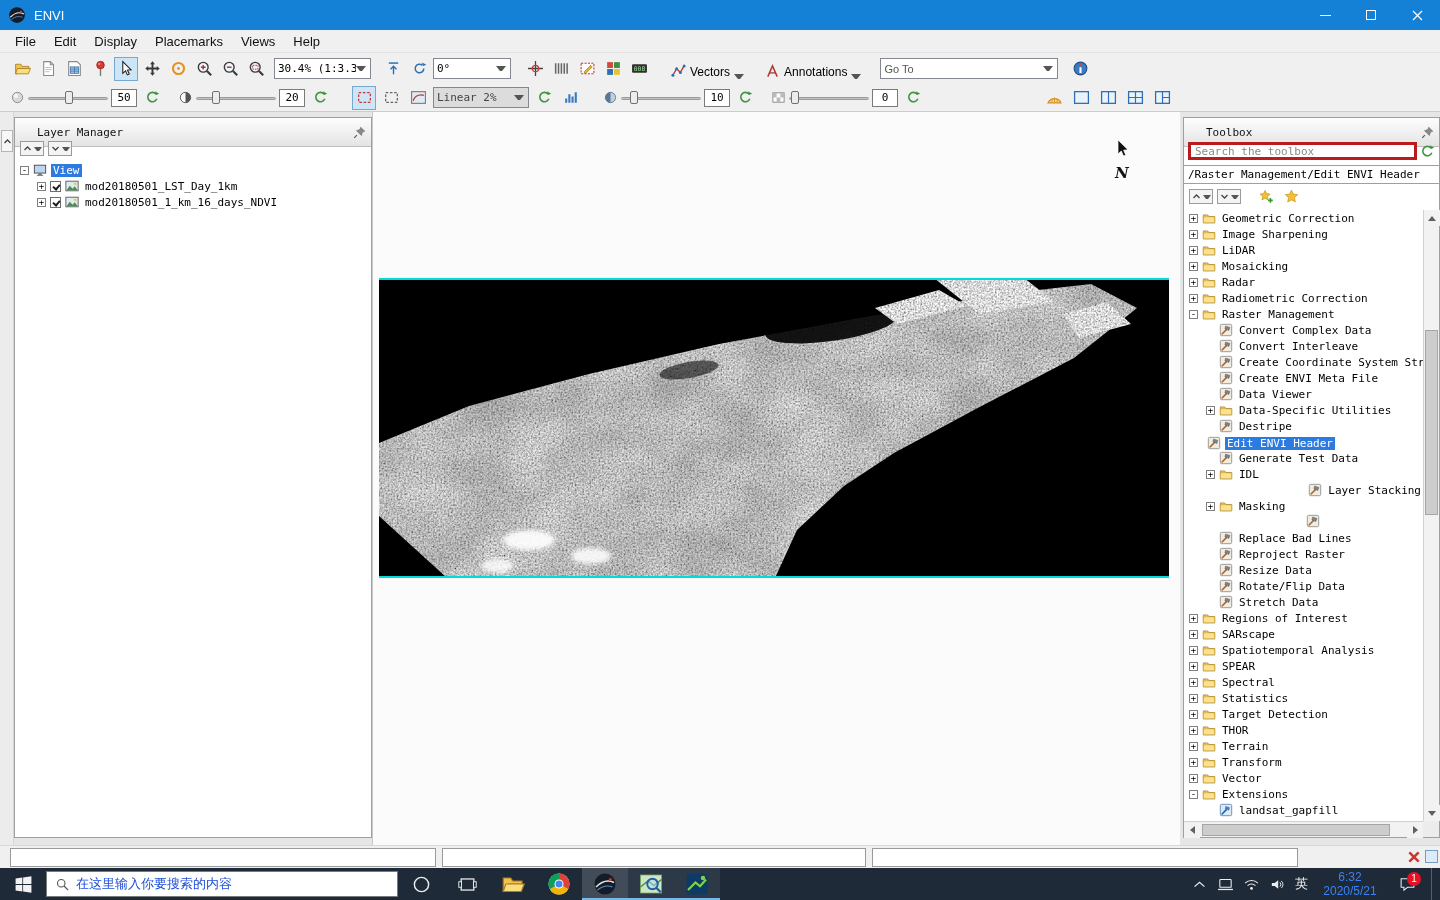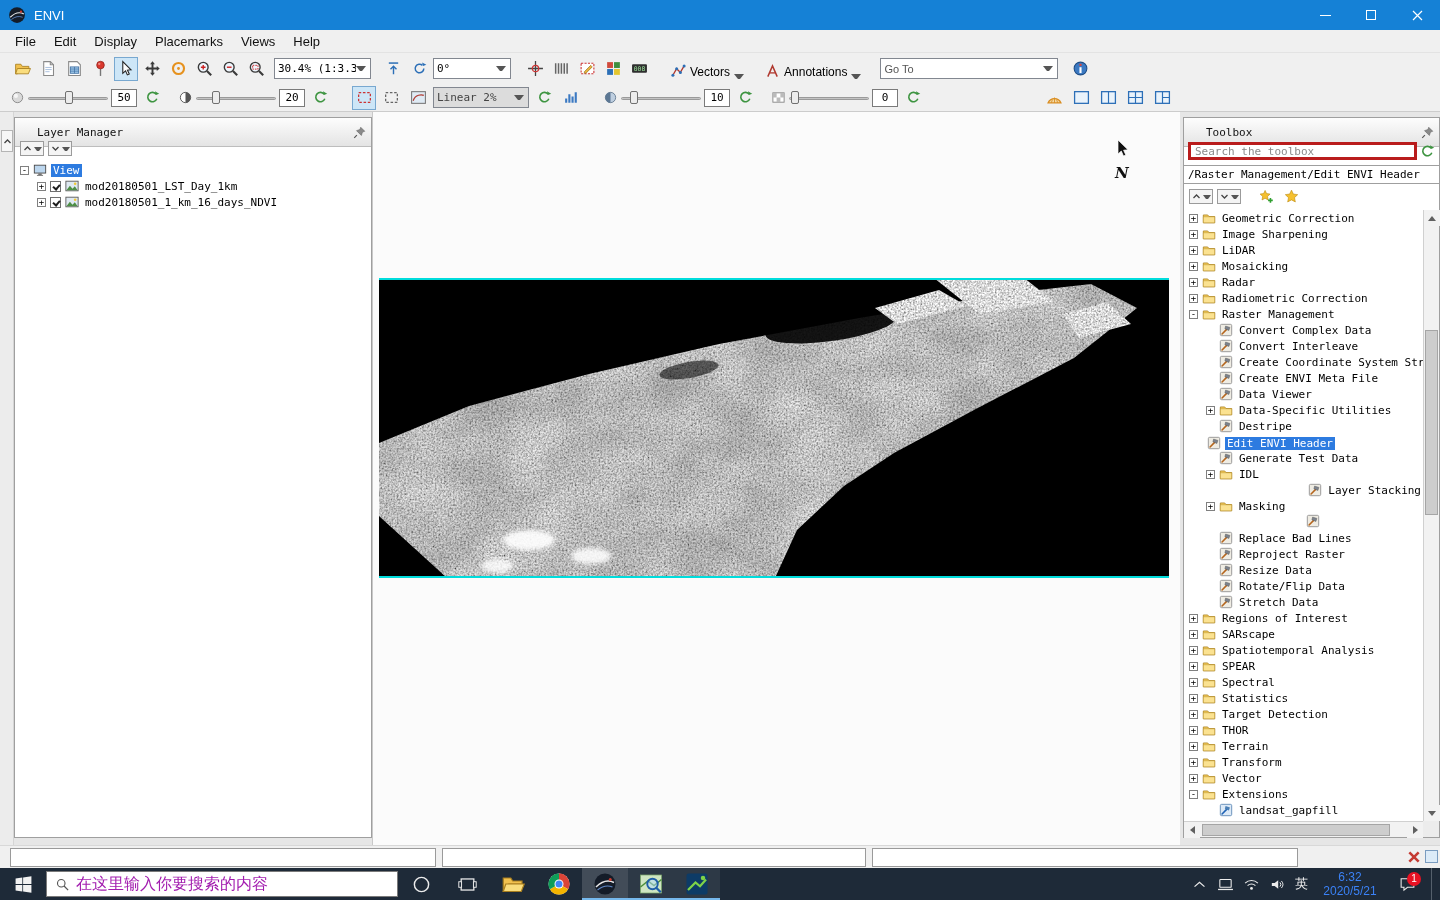--- a/index.html
+++ b/index.html
@@ -85,21 +85,21 @@
 .status-box{position:absolute;top:2px;height:19px;background:#fff;border:1px solid #9a9a9a}
 .status-cancel{position:absolute;top:3px;right:18px;width:16px;height:16px}
 .status-mini{position:absolute;top:4px;right:2px;width:13px;height:13px;border:1px solid #7a9cc0;background:#dcebf8}
 
 #taskbar{position:absolute;left:0;top:868px;width:1440px;height:32px;background:#1e2a38;display:flex;align-items:center}
 .tb-item{width:46px;height:32px;display:flex;align-items:center;justify-content:center;flex:none;position:relative}
 .tb-item.active{background:rgba(255,255,255,.07);box-shadow:inset 0 -2px 0 #76b9ed}
 .tb-item.current{background:rgba(255,255,255,.16)}
 .ti20{width:19px;height:19px}.ti24{width:24px;height:24px}.ti16{width:15px;height:15px}
 .tbsearch{width:352px;height:26px;background:#fff;border:1px solid #7a7a7a;display:flex;align-items:center;gap:6px;padding:0 8px;flex:none}
-.tbsearch-text{font-size:16px;color:#a21caf;white-space:nowrap;overflow:hidden}
+.tbsearch-text{font-size:13px;color:#1d4ed8;white-space:nowrap;overflow:hidden}
 .tb-right{margin-left:auto;height:100%;display:flex;align-items:center;gap:9px;padding-right:4px}
 .tb-right svg{width:17px;height:17px}
 .tb-lang{color:#f2f2f2;font-size:13px}
 .tb-clock{color:#3b82f6;font-size:12px;line-height:14px;text-align:center;width:66px}
 .tb-notif{position:relative;width:30px;height:32px;display:flex;align-items:center;justify-content:center}
 .badge{position:absolute;right:1px;top:4px;min-width:14px;height:14px;border-radius:7px;background:#e81123;color:#fff;font-size:10px;line-height:14px;text-align:center;padding:0 2px}
 .tb-desktop{width:5px;height:32px;border-left:1px solid #55606c}
 </style>
 </head>
 <body>

